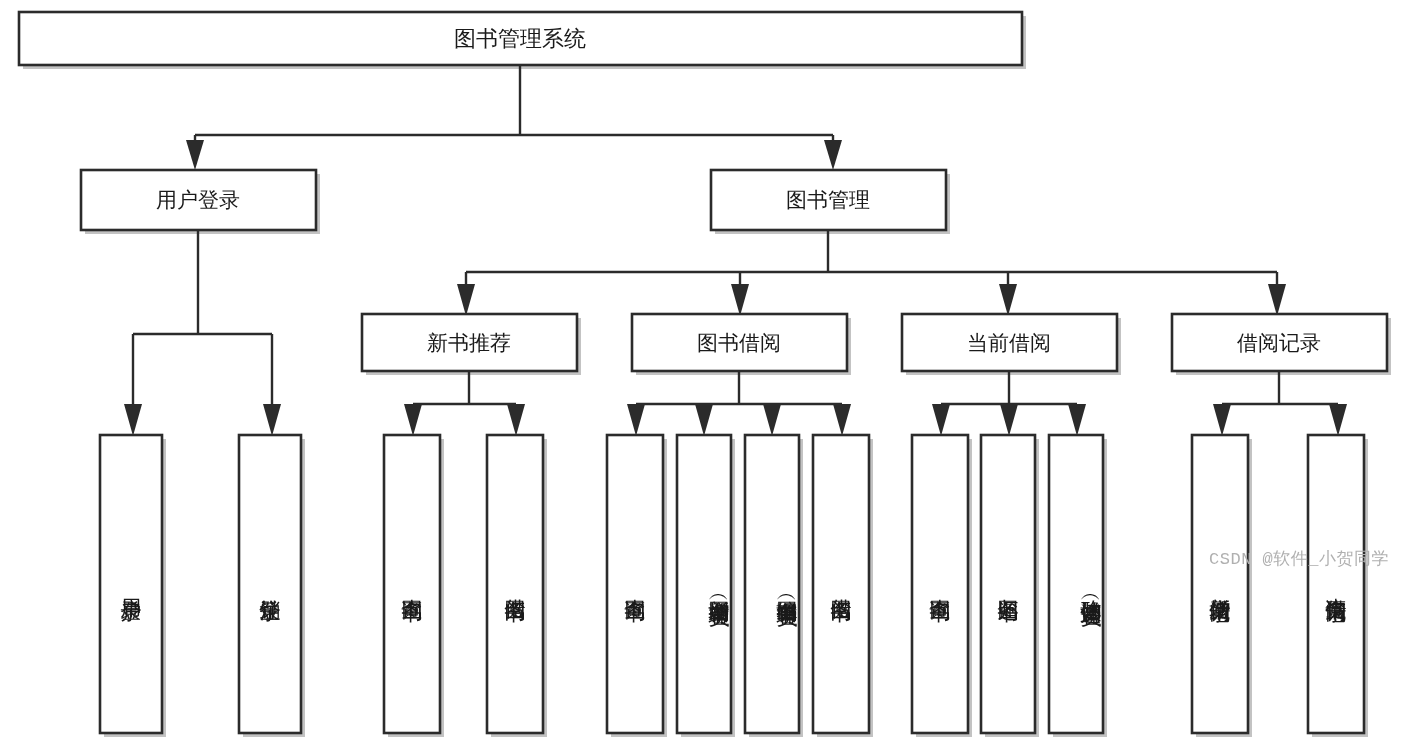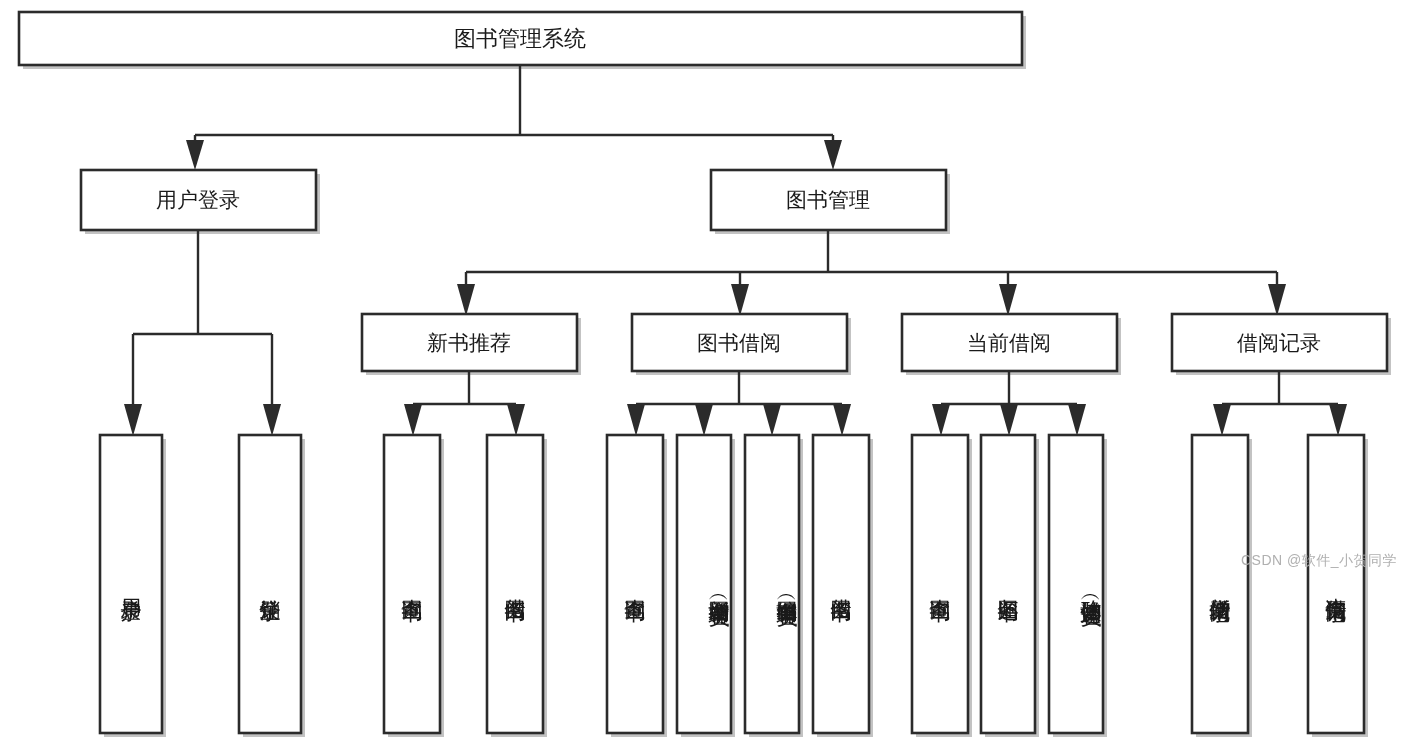--- a/index.html
+++ b/index.html
@@ -72,24 +72,24 @@
     line-height: 1.14;
     text-align: center;
     writing-mode: vertical-rl;
     text-orientation: upright;
     letter-spacing: 1px;
     pointer-events: none;
     white-space: nowrap;
   }
   #watermark {
     position: absolute;
-    right: 8px;
+    right: 16px;
     bottom: 4px;
-    font-family: Liberation Sans, sans-serif;
-    font-size: 14px;
+    font-family: Liberation Mono, monospace;
+    font-size: 17px;
     color: #b0b0b0;
     letter-spacing: 0.5px;
     user-select: none;
     white-space: nowrap;
   }
 </style>
 </head>
 <body>
 
 <div id="diagram-root">

